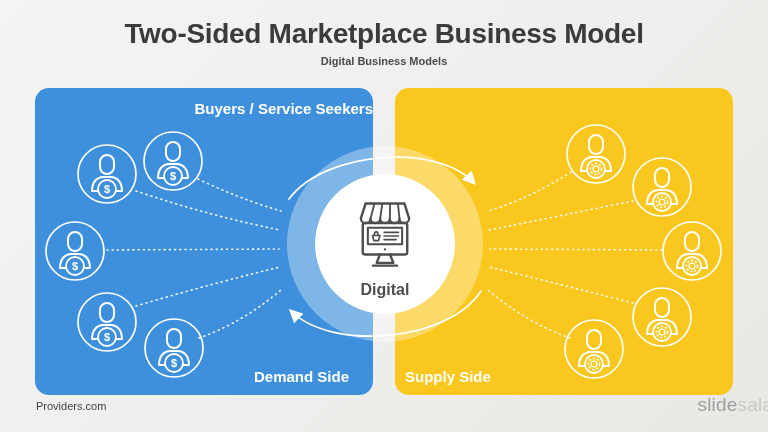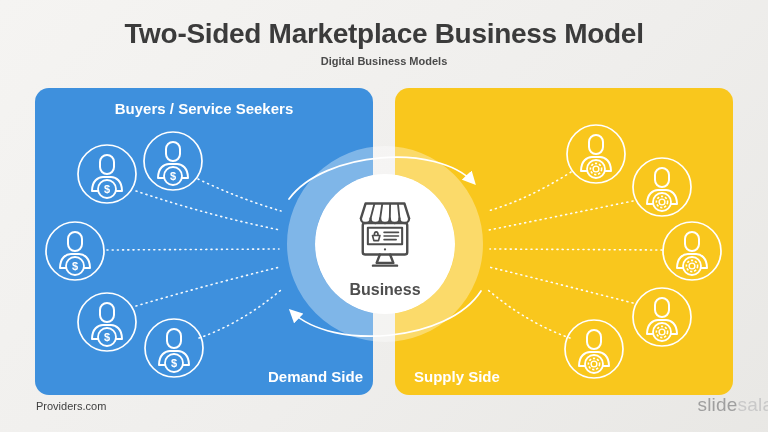--- a/index.html
+++ b/index.html
@@ -27,29 +27,29 @@
     color:#4a4a4a;
   }
   .panel{
     position:absolute;top:88px;width:338px;height:307px;
     border-radius:14px;
   }
   .panel.blue{left:35px;background:var(--blue,#3E90DD);}
   .panel.yellow{left:395px;background:var(--yellow,#F9C71D);}
   .panel-header{
     position:absolute;top:12px;left:0;width:100%;
-    text-align:center;
+    text-align:right;
     font-size:15px;font-weight:700;color:#ffffff;
   }
   .panel-footer{
     position:absolute;bottom:10px;
     font-size:15px;font-weight:700;color:#ffffff;
   }
-  .panel-footer.demand{right:10px;}
-  .panel-footer.supply{left:10px;margin-left:9px;}
+  .panel-footer.demand{right:24px;}
+  .panel-footer.supply{left:10px;}
   .person{
     position:absolute;width:62px;height:62px;
   }
   .person svg{display:block;width:62px;height:62px;}
   .person .badge-dollar{
     font-size:11px;font-weight:700;fill:#ffffff;
     font-family:"Liberation Sans","DejaVu Sans",sans-serif;
   }
   .buyer{--badge-fill:var(--blue,#3E90DD);}
   .vendor{--badge-fill:var(--yellow,#F9C71D);}
@@ -254,20 +254,20 @@
       <path d="M26.5 40 C26.5 35.5 30.5 35.5 30.5 40" stroke-width="1.8"></path>
 
       <path d="M37 37 H52.5 M37 41 H52.5 M37 45 H50" stroke-width="1.8"></path>
 
       <circle cx="38" cy="55.5" r="1.2" fill="#4d4d4d" stroke="none"></circle>
 
       <path d="M32.5 61 L29 70 H47 L43.5 61"></path>
       <path d="M25 73 H51"></path>
     </svg>
   </div>
-  <div class="platform-label">Business</div>
+  <div class="platform-label">Digital</div>
 
   <div class="credit">Providers.com</div>
   <div class="logo">
     <span class="logo-slide">slide</span><span class="logo-salad">salad</span>
   </div>
 
 </div>
 
 </body></html>

